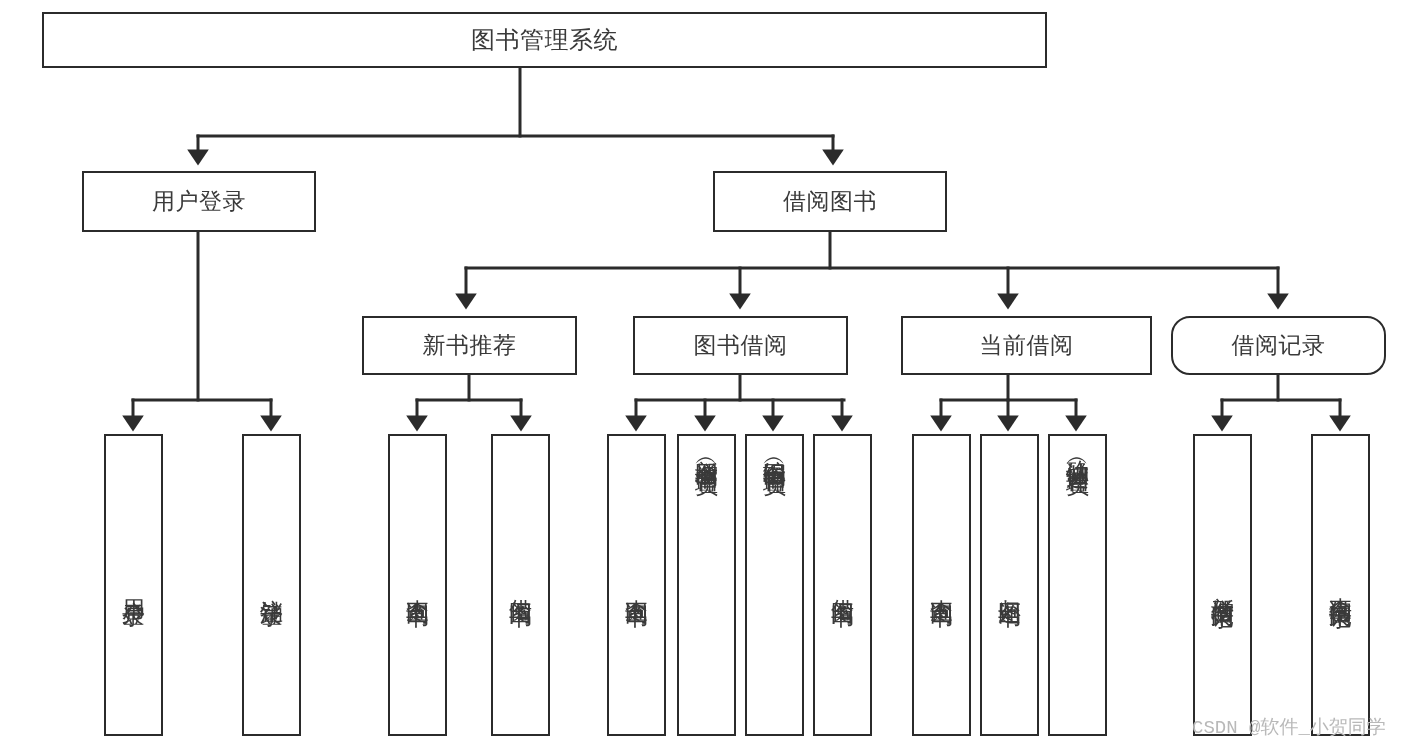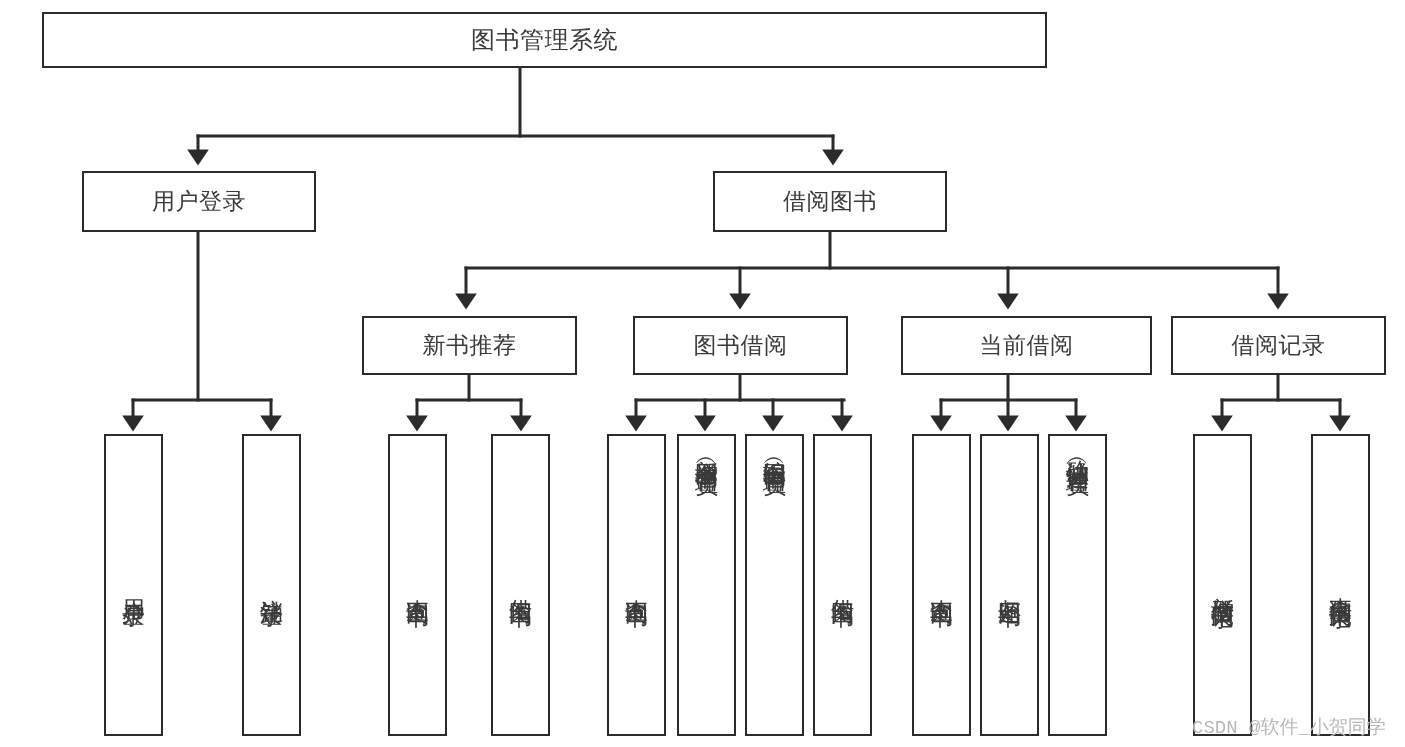--- a/index.html
+++ b/index.html
@@ -141,21 +141,21 @@
 
   <div class="node-box" style="left:362px; top:316px; width:215px; height:59px;">
     <span class="node-label label-h">新书推荐</span>
   </div>
   <div class="node-box" style="left:633px; top:316px; width:215px; height:59px;">
     <span class="node-label label-h">图书借阅</span>
   </div>
   <div class="node-box" style="left:901px; top:316px; width:251px; height:59px;">
     <span class="node-label label-h">当前借阅</span>
   </div>
-  <div class="node-box" style="left:1171px; top:316px; width:215px; height:59px;">
+  <div class="node-box" style="left:1171px; top:316px; width:215px; height:59px;border-radius:19px;">
     <span class="node-label label-h">借阅记录</span>
   </div>
 
   <div class="node-box leaf-box centered" style="left:104px; top:434px; width:59px; height:302px;">
     <span class="node-label label-v">用户登录</span>
   </div>
 
   <div class="node-box leaf-box centered" style="left:242px; top:434px; width:59px; height:302px;">
     <span class="node-label label-v">注销登录</span>
   </div>

